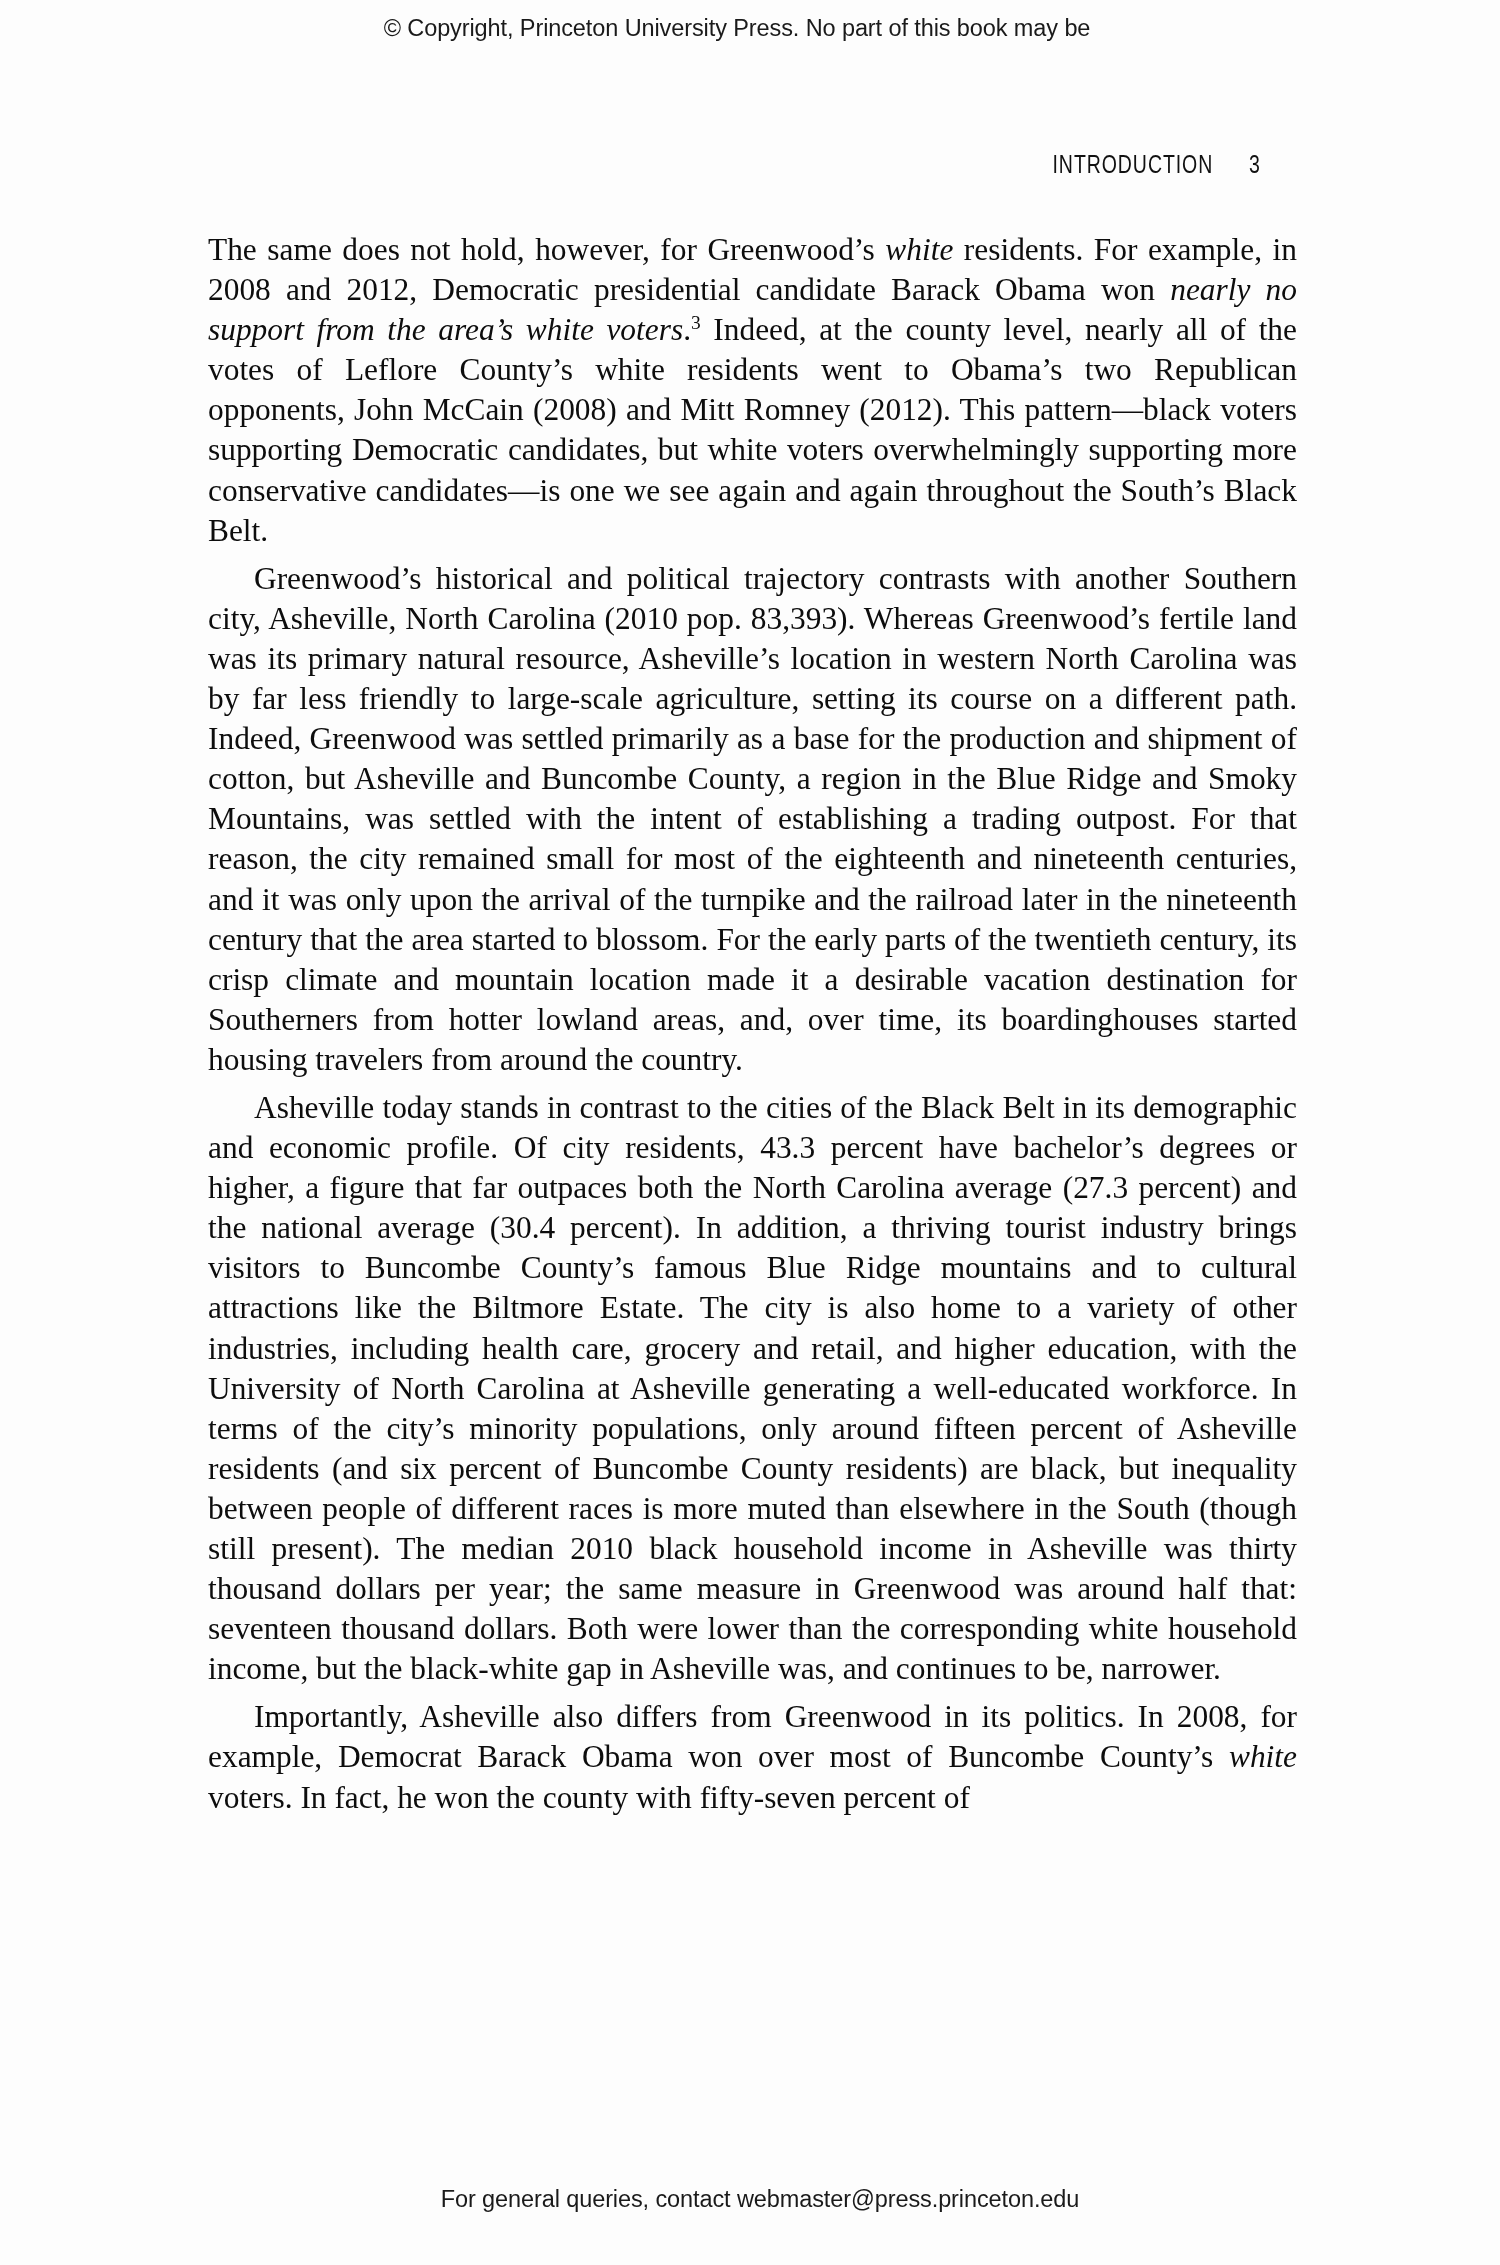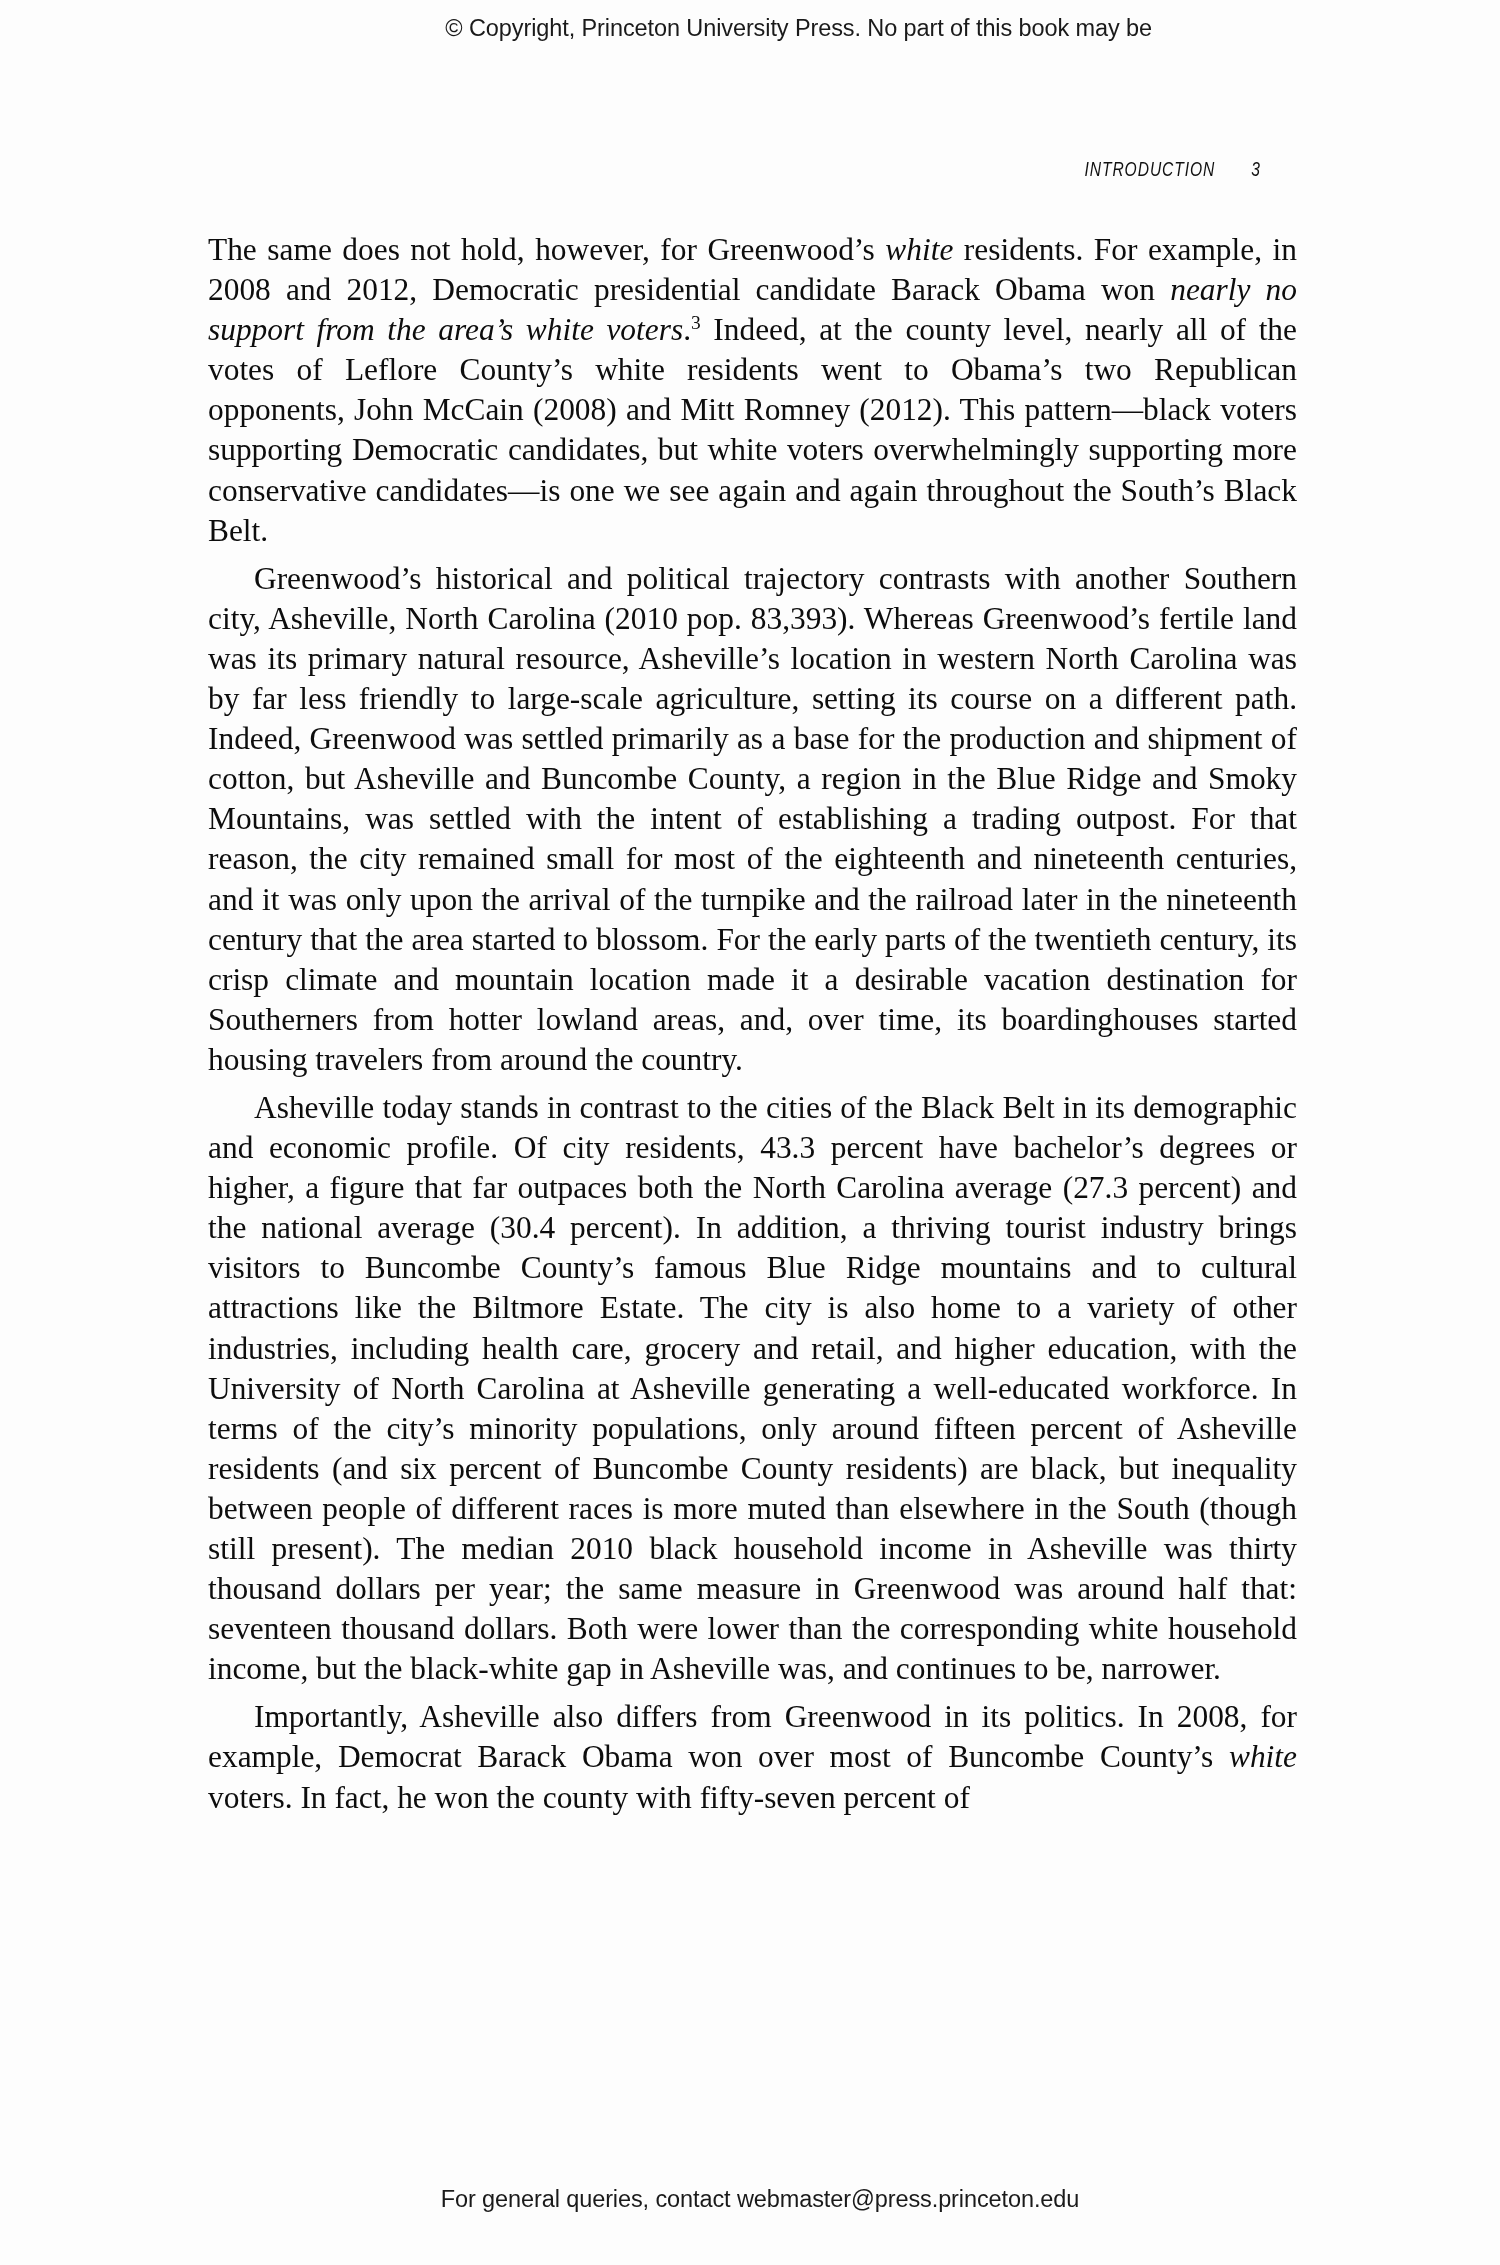--- a/index.html
+++ b/index.html
@@ -27,35 +27,34 @@
   .copyright {
     position: absolute;
     left: 322px;
     top: 12px;
     width: 830px;
     font-family: "Liberation Sans", "DejaVu Sans", sans-serif;
     font-size: 23.5px;
     line-height: 33px;
     color: #1a1a1a;
     letter-spacing: -0.1px;
-    text-align: right;
+    text-align: center;
   }
   .copyright .cline { display: block; white-space: pre; }
 
   
   .runhead {
     position: absolute;
     left: 0;
     right: 0;
-    top: 158px;
+    top: 150px;
     height: 34px;
     font-family: "Liberation Sans", "DejaVu Sans", sans-serif;
-    font-size: 20px;
+    font-size: 25px;
     color: #111;
-    font-style: italic;
   }
   .runhead-inner {
     position: absolute;
     right: 240px;
     top: 0;
     display: flex;
     align-items: baseline;
     gap: 46px;
     transform: scaleX(0.78);
     transform-origin: right top;

